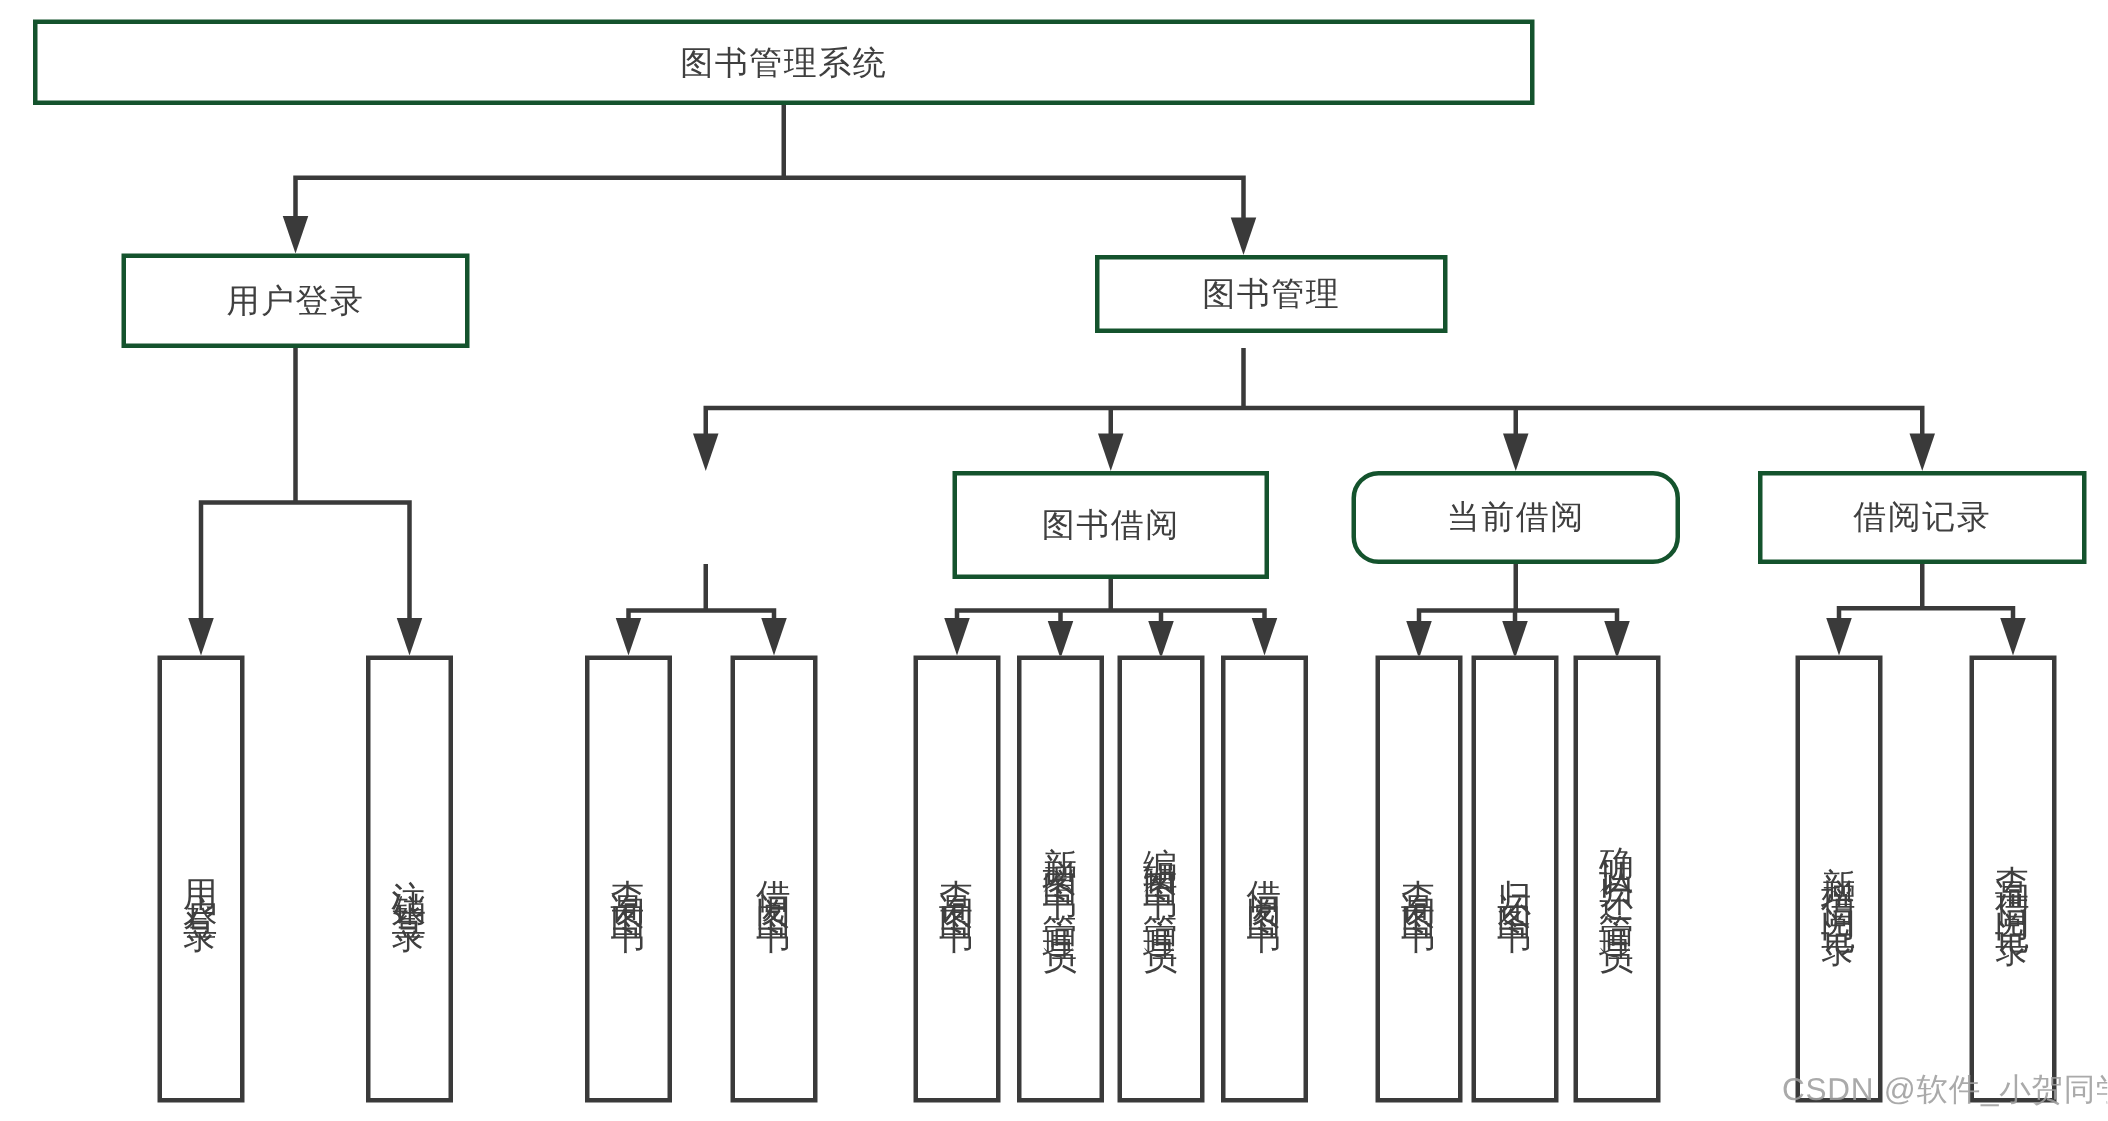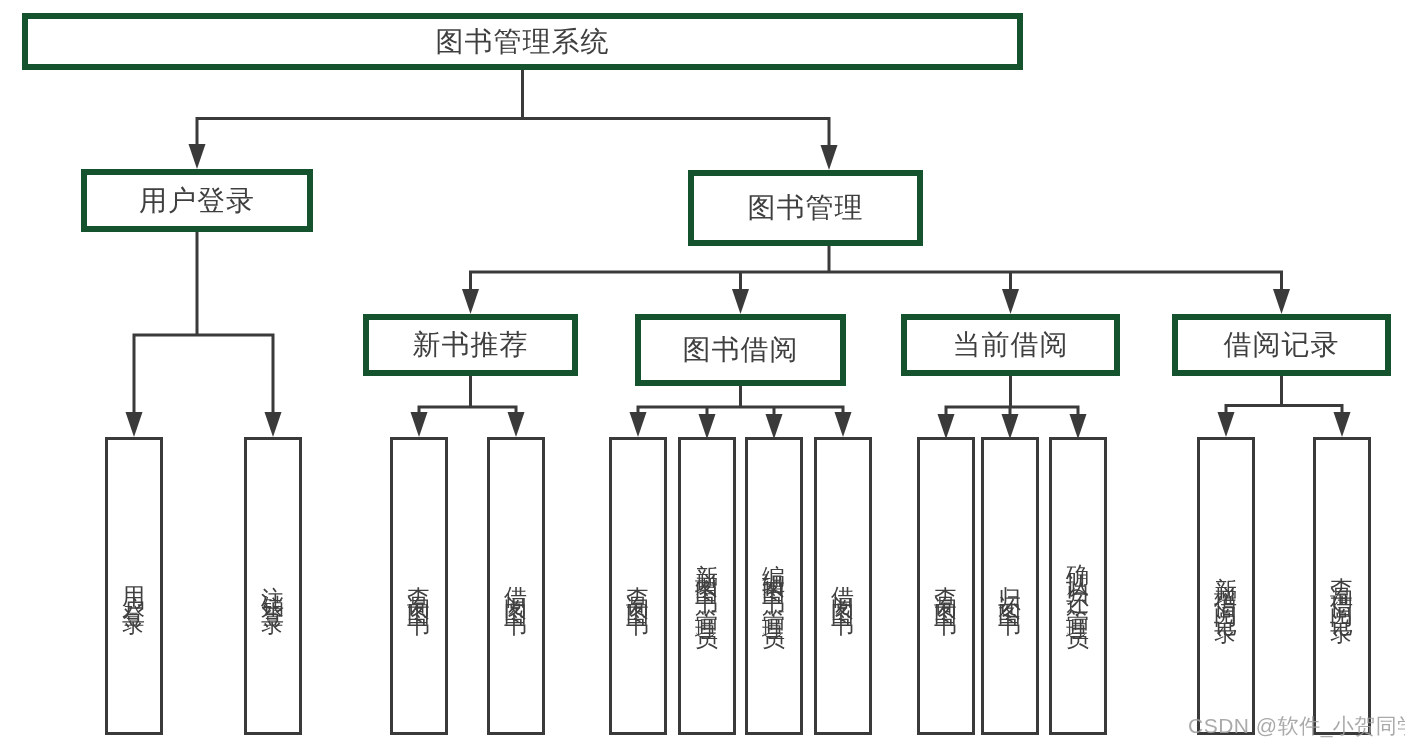--- a/index.html
+++ b/index.html
@@ -13,26 +13,26 @@
     overflow: hidden;
   }
   .connector-layer {
     position: absolute;
     left: 0; top: 0;
     z-index: 1;
   }
   .hnode {
     position: absolute;
     box-sizing: border-box;
-    border: 6px solid #14532d;
+    border: 3px solid #14532d;
     background: #ffffff;
     display: flex;
     align-items: center;
     justify-content: center;
-    font-size: 28px;
+    font-size: 22px;
     letter-spacing: 1px;
     z-index: 2;
     white-space: nowrap;
   }
   .vnode {
     position: absolute;
     box-sizing: border-box;
     border: 3px solid #3a3a3a;
     background: #ffffff;
     width: 58px;
@@ -110,25 +110,24 @@
     <g>
       <path class="line" d="M1281.5 376 V405.5 M1224.5 405.5 H1343.5 M1226 405.5 V418 M1342 405.5 V418"></path>
       <path class="arrowhead" d="M1217.5 412 L1234.5 412 L1226 437 Z"></path>
       <path class="arrowhead" d="M1333.5 412 L1350.5 412 L1342 437 Z"></path>
     </g>
   </svg>
 
   <div class="hnode" style="left:22px; top:13px; width:1001px; height:57px;">图书管理系统</div>
 
   <div class="hnode" style="left:81px; top:169px; width:232px; height:63px;">用户登录</div>
-  <div class="hnode" style="left:688px; top:170px; width:235px; height:76px;">图书管理</div>
+  <div class="hnode" style="left:730px; top:170px; width:235px; height:52px;">图书管理</div>
 
-  <div class="hnode" style="left:363px; top:314px; width:215px; height:62px;">新书推荐</div>
   <div class="hnode" style="left:635px; top:314px; width:211px; height:72px;">图书借阅</div>
-  <div class="hnode" style="left:901px; top:314px; width:219px; height:62px;">当前借阅</div>
+  <div class="hnode" style="left:901px; top:314px; width:219px; height:62px;border-radius:18px;">当前借阅</div>
   <div class="hnode" style="left:1172px; top:314px; width:219px; height:62px;">借阅记录</div>
 
   <div class="vnode" style="left:105px;">用户登录</div>
   <div class="vnode" style="left:244px;">注销登录</div>
 
   <div class="vnode" style="left:390px;">查询图书</div>
   <div class="vnode" style="left:487px;">借阅图书</div>
 
   <div class="vnode" style="left:609px;">查询图书</div>
   <div class="vnode" style="left:678px;">新增图书（管理员）</div>

